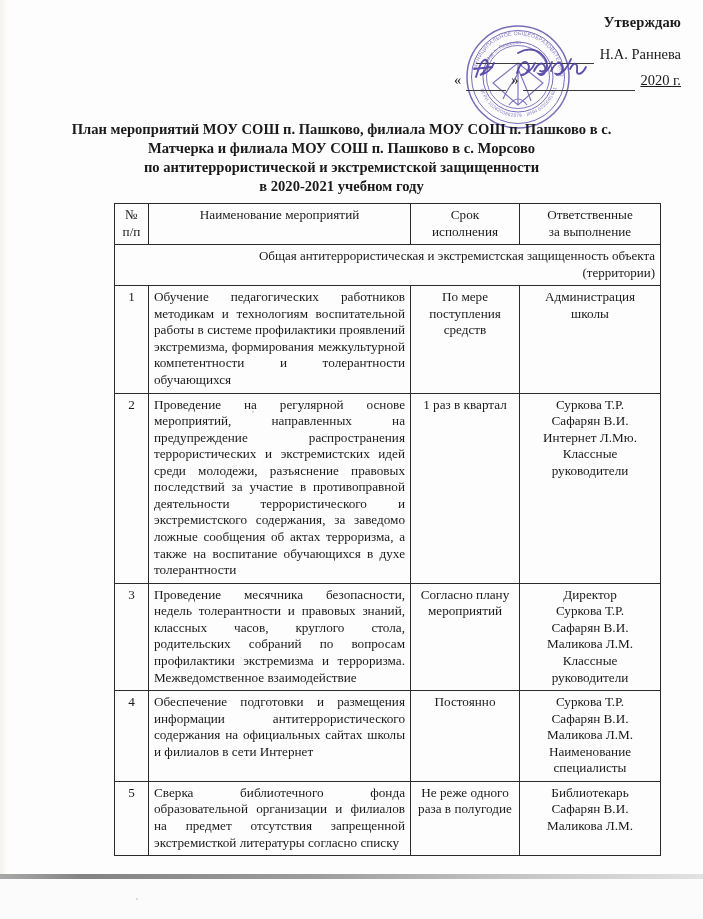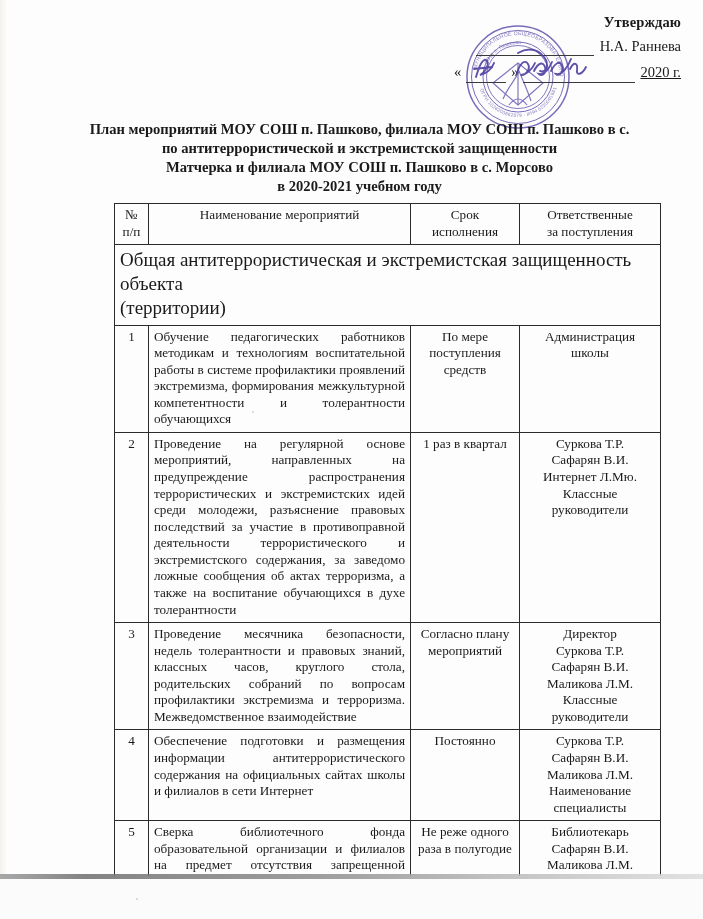--- a/index.html
+++ b/index.html
@@ -57,21 +57,21 @@
   .approval-title {
     font-weight: bold;
     font-size: 14.5px;
     letter-spacing: .1px;
   }
   .approval-line2 { white-space: nowrap; }
   .sign-row {
     display: flex;
     justify-content: flex-end;
     align-items: flex-end;
-    margin-top: 3px;
+    margin-top: 11px;
     gap: 6px;
   }
   .sign-rule {
     flex: 0 0 118px;
     border-bottom: 1px solid #3a3a3a;
     height: 15px;
   }
   .sign-name { white-space: nowrap; }
   .date-row {
     display: flex;
@@ -111,21 +111,21 @@
     width: 150px;
     height: 52px;
     z-index: 5;
     opacity: .9;
     pointer-events: none;
   }
 
   
   .doc-title {
     position: absolute;
-    left: 58px;
+    left: 40px;
     top: 120px;
     width: 603px;
     text-align: center;
     font-weight: bold;
     font-size: 14.6px;
     line-height: 1.31;
     z-index: 4;
   }
   .doc-title div { white-space: nowrap; }
 
@@ -154,23 +154,23 @@
   col.c-term { width: 109px; }
   col.c-resp { width: 141px; }
 
   thead td {
     text-align: center;
     vertical-align: middle;
     padding-top: 4px;
     padding-bottom: 4px;
   }
   .section-row td {
-    text-align: left;
+    text-align: right;
     font-weight: bold;
-    font-size: 19px;
+    font-size: 13px;
     padding: 3px 8px 4px 8px;
     line-height: 1.27;
   }
   td.num {
     text-align: center;
     vertical-align: top;
     padding-top: 4px;
   }
   td.name {
     text-align: justify;
@@ -257,22 +257,22 @@
     <path d="M 47 30 C 50 20, 55 16, 58 21 C 61 26, 55 33, 51 32 C 56 32, 62 27, 65 20"></path>
     <path d="M 64 28 C 68 20, 73 18, 75 24 C 77 30, 72 34, 69 31 C 74 32, 79 26, 82 19"></path>
     <path d="M 81 28 C 85 20, 90 17, 92 23 C 94 29, 89 34, 86 31 C 92 32, 98 24, 101 16"></path>
     <path d="M 100 26 C 104 18, 108 20, 107 27 C 106 33, 112 32, 116 24"></path>
     <path d="M 48 10 C 58 4, 68 6, 74 14 C 80 22, 76 30, 70 28"></path>
   </g>
 </svg>
 
 <div class="doc-title">
   <div>План мероприятий МОУ СОШ п. Пашково, филиала МОУ СОШ п. Пашково в с.</div>
+  <div>Матчерка и филиала МОУ СОШ п. Пашково в с. Морсово</div>
   <div>по антитеррористической  и экстремистской защищенности</div>
-  <div>Матчерка и филиала МОУ СОШ п. Пашково в с. Морсово</div>
   <div>в 2020-2021 учебном году</div>
 </div>
 
 <div class="tbl-clip">
   <div class="tbl-wrap">
     <table class="plan">
       <colgroup>
         <col class="c-num">
           <col class="c-name">
           <col class="c-term">
@@ -284,21 +284,21 @@
             <div>№</div>
             <div>п/п</div>
           </td>
           <td>Наименование мероприятий</td>
           <td>
             <div>Срок</div>
             <div>исполнения</div>
           </td>
           <td>
             <div>Ответственные</div>
-            <div>за поступления</div>
+            <div>за выполнение</div>
           </td>
         </tr>
       </thead>
       <tbody>
         <tr class="section-row">
           <td colspan="4">
             <div>Общая антитеррористическая и экстремистская защищенность объекта</div>
             <div>(территории)</div>
           </td>
         </tr>

